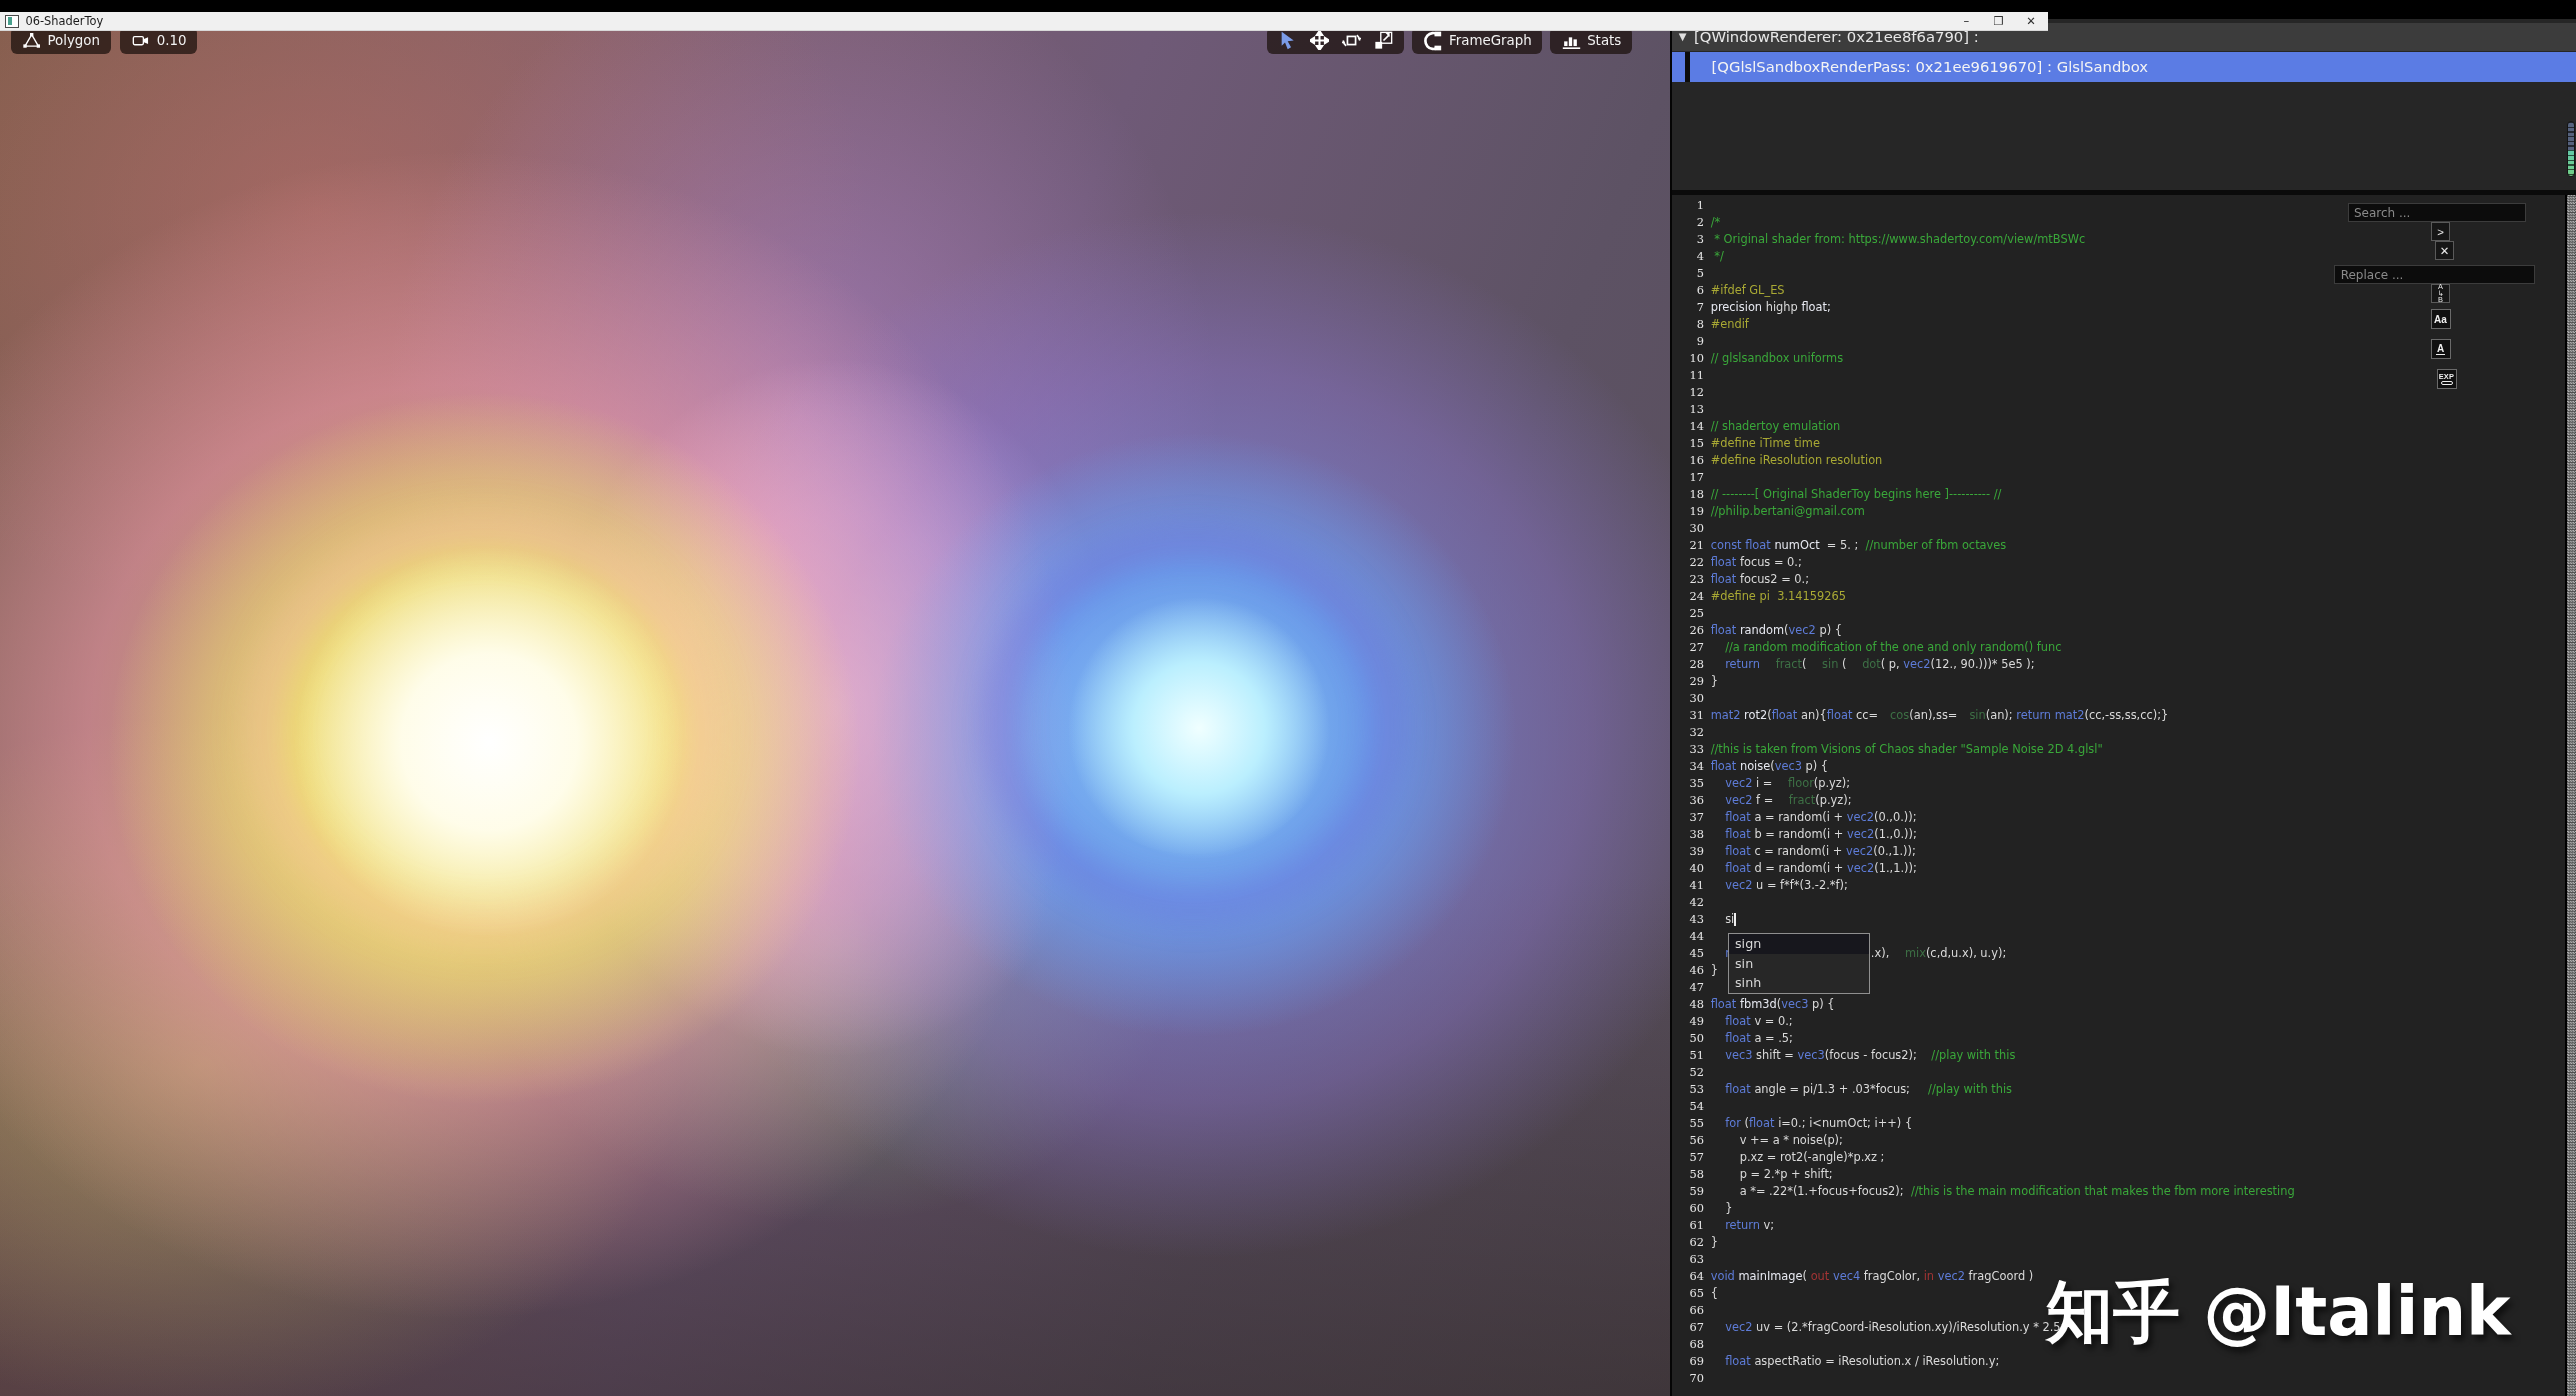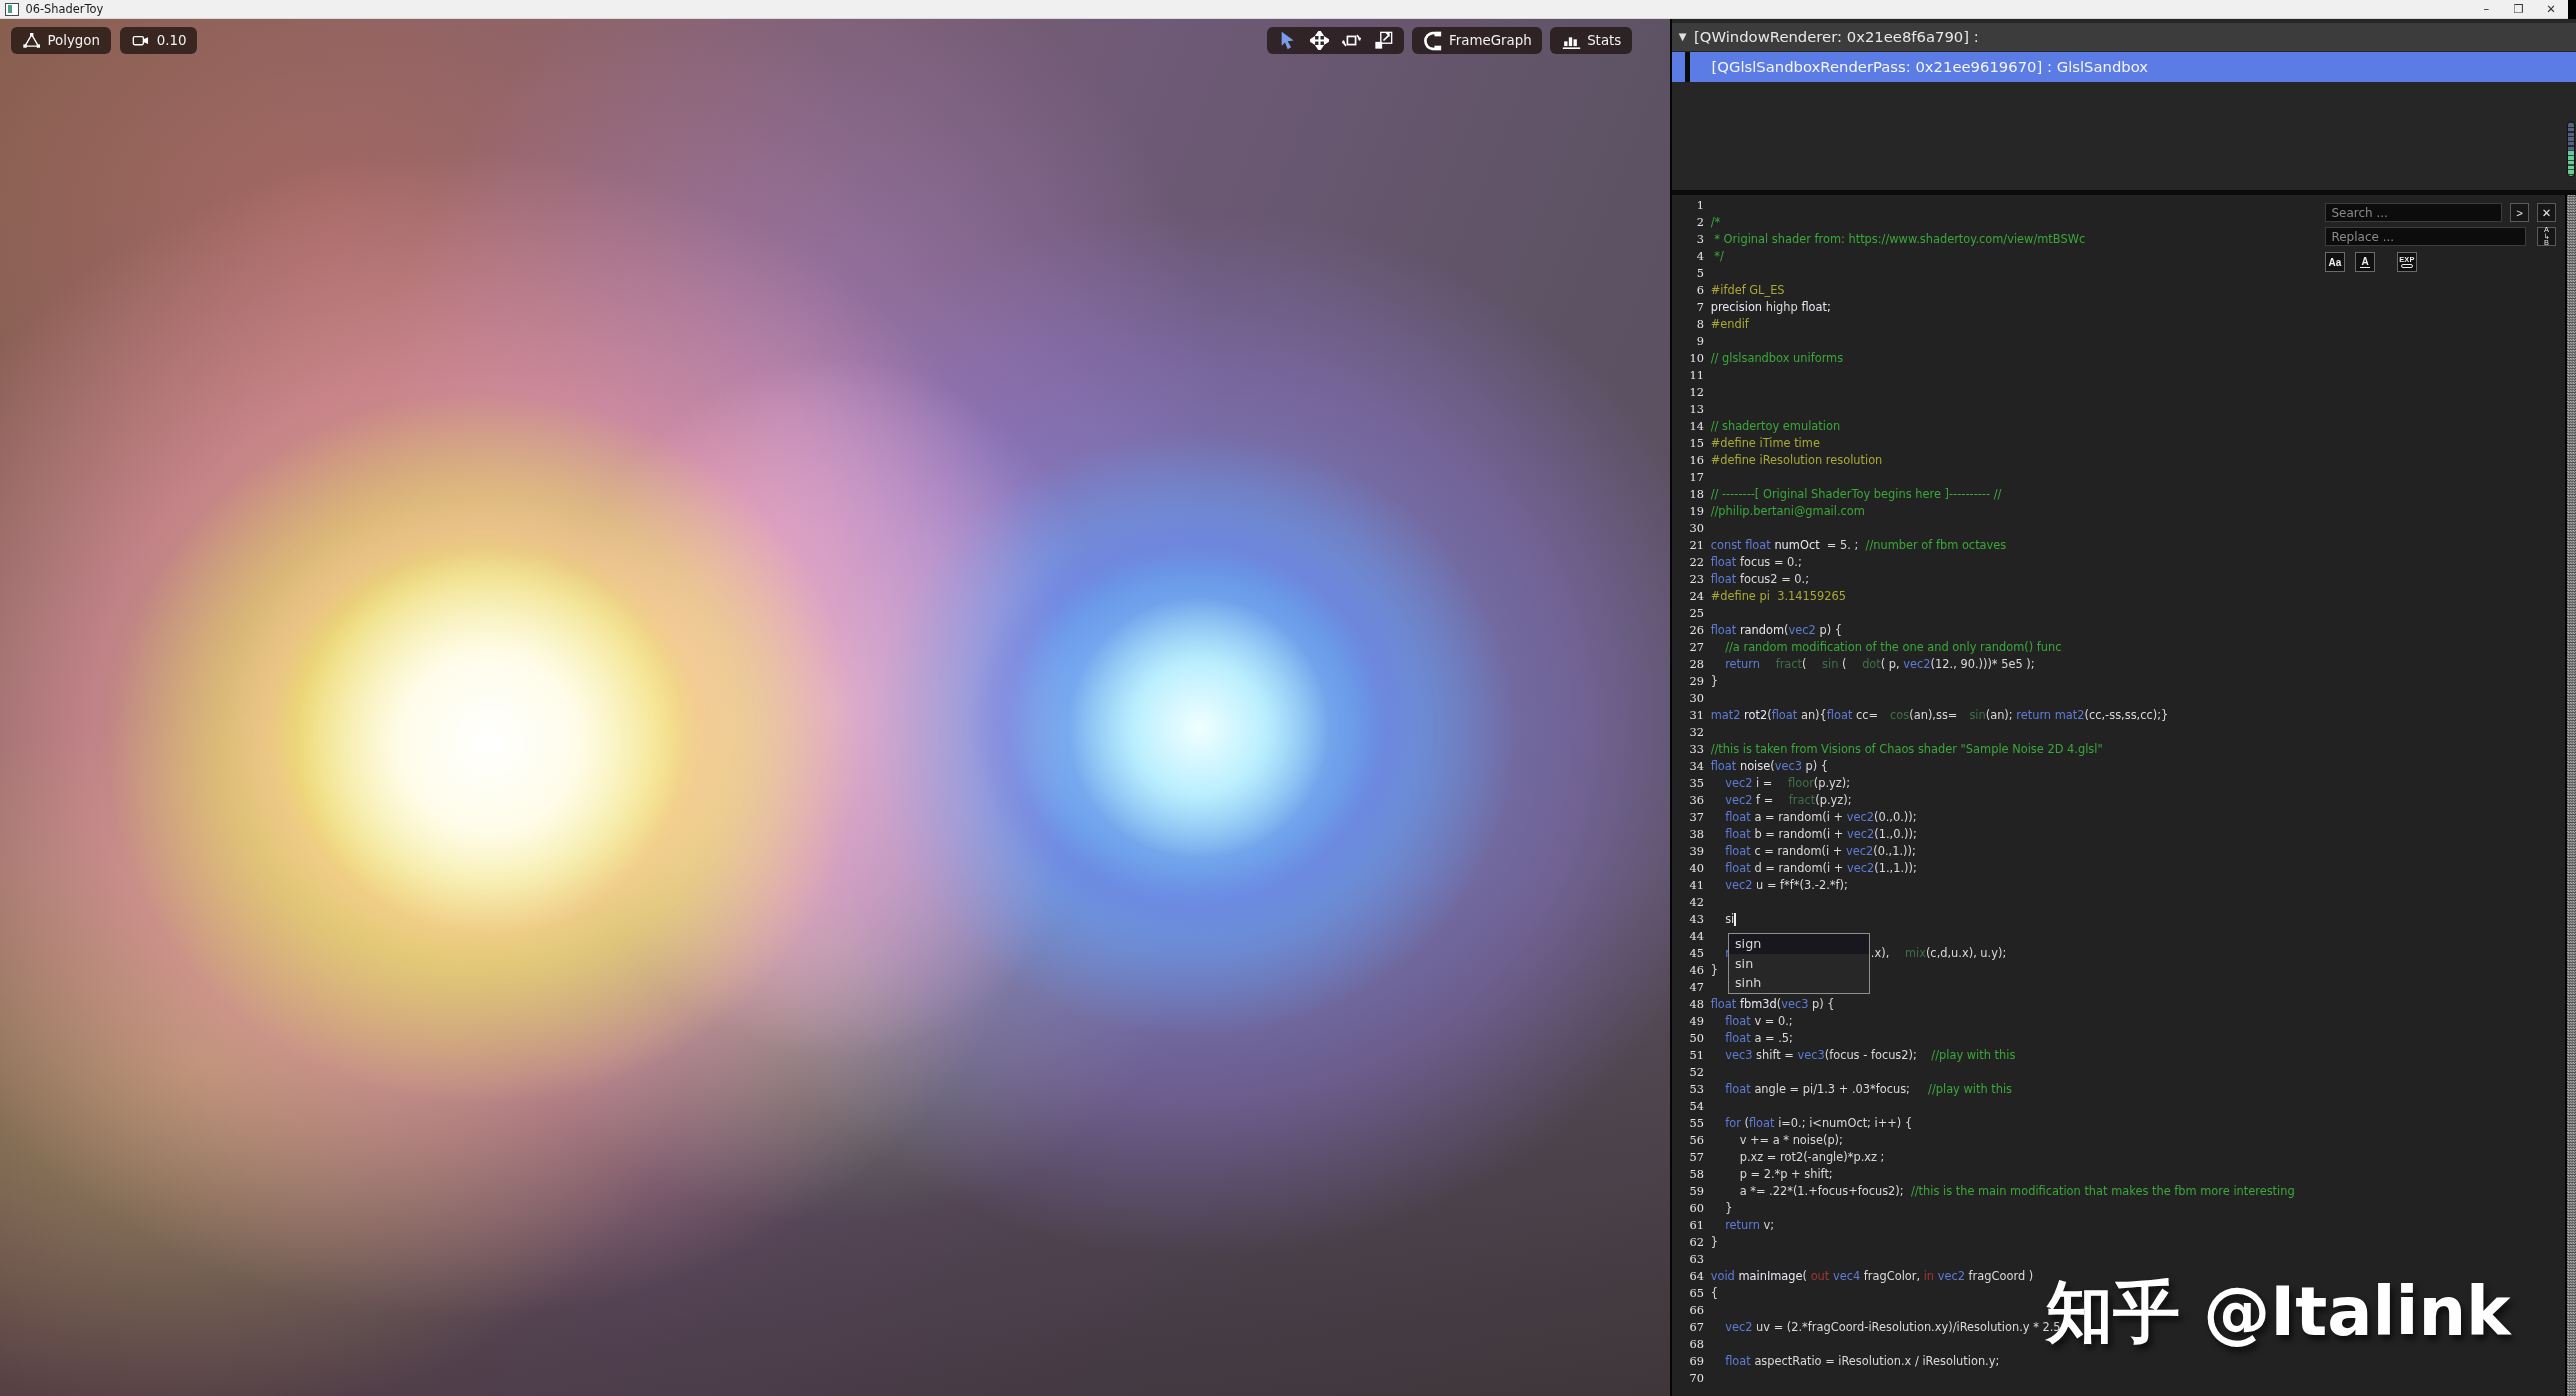--- a/index.html
+++ b/index.html
@@ -1,21 +1,21 @@
 <!DOCTYPE html>
 <html style="font-size:10.7px"><head>
 <meta charset="utf-8">
 <style>
   * { margin:0; padding:0; box-sizing:border-box; }
   html,body { width:2576px; height:1396px; overflow:hidden; background:#000;
               font-family:"DejaVu Sans", sans-serif; }
   .stage { position:absolute; inset:0; }
 
   
-  .titlebar { position:absolute; left:0; top:0; width:2568px; height:19px;
+  .titlebar { position:absolute; left:0; top:12px; width:2048px; height:19px;
     background:#f0f0f0; border-bottom:0.7px solid #d8d8d8; z-index:30; }
   .app-icon { position:absolute; left:5.4px; top:2.7px; width:13.4px; height:13.4px;
     background:#fff; border:1.3px solid #4a4a4a; }
   .app-icon i { position:absolute; left:1.3px; top:1.3px; width:4.7px; height:8px;
     background:#49a08d; display:block; }
   .app-title { position:absolute; left:25.5px; top:2px; font-size:11.4px; color:#1b1b1b; }
   .win-controls { position:absolute; right:5.4px; top:0; height:19px; display:flex; gap:9.4px;
     align-items:center; }
   .win-btn { width:23px; height:17.4px; text-align:center; line-height:17.4px; font-size:11.4px;
     color:#333; cursor:default; }
@@ -90,21 +90,21 @@
   .caret { display:inline-block; width:1.3px; height:12.7px; background:#efefef; vertical-align:text-bottom; }
 
   
   .autocomplete { position:absolute; left:56px; top:738px; width:142px; z-index:6;
     background:#272727; border:0.7px solid #8f8f8f; }
   .ac-item { height:19.5px; line-height:19.5px; padding-left:6px; font-size:12.7px; color:#d9d9d9; }
   .ac-item.sel { background:#17171d; }
 
   
   .search-panel { position:absolute; top:8px; right:22px; width:231px; z-index:6; }
-  .sp-row { display:flex; justify-content:flex-end; align-items:center; }
+  .sp-row { display:flex; justify-content:flex-end; align-items:center;flex-direction:column; }
   .sp-input { background:#0c0c0c; border:0.7px solid #3c3c3c; color:#9a9a9a; font-size:12px;
     height:19px; padding:0 5.4px; font-family:"DejaVu Sans", sans-serif; }
   .sp-input::placeholder { color:#8a8a8a; }
   #search-input { width:178px; margin-right:8px; }
   #replace-input { width:201px; margin-right:11.4px; }
   .sp-btn { width:19px; height:19px; background:#161616; border:0.7px solid #5a5a5a; color:#e8e8e8;
     font-size:11.4px; display:flex; align-items:center; justify-content:center; }
   .sp-btn + .sp-btn { margin-left:8px; }
   .sp-row2 { margin-top:5.4px; }
   .sp-row3 { margin-top:6px; justify-content:flex-start; gap:10px; }

